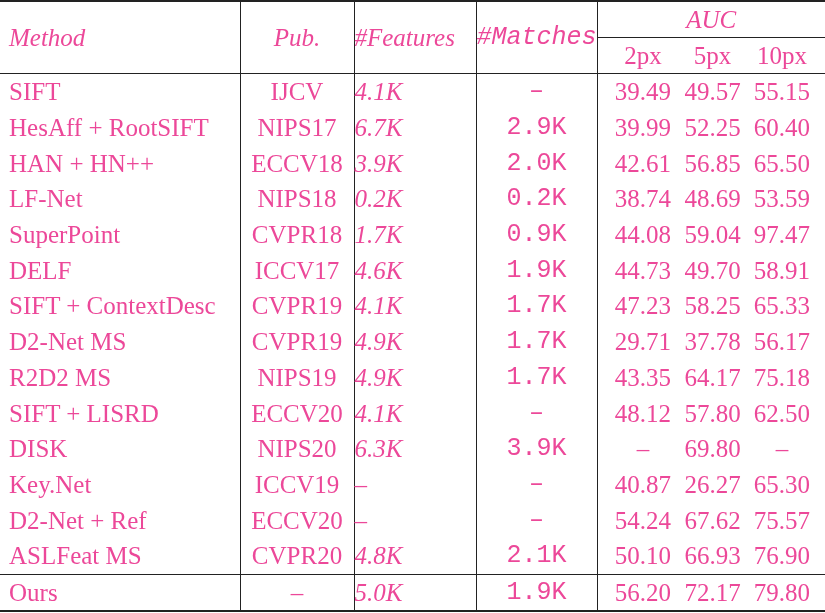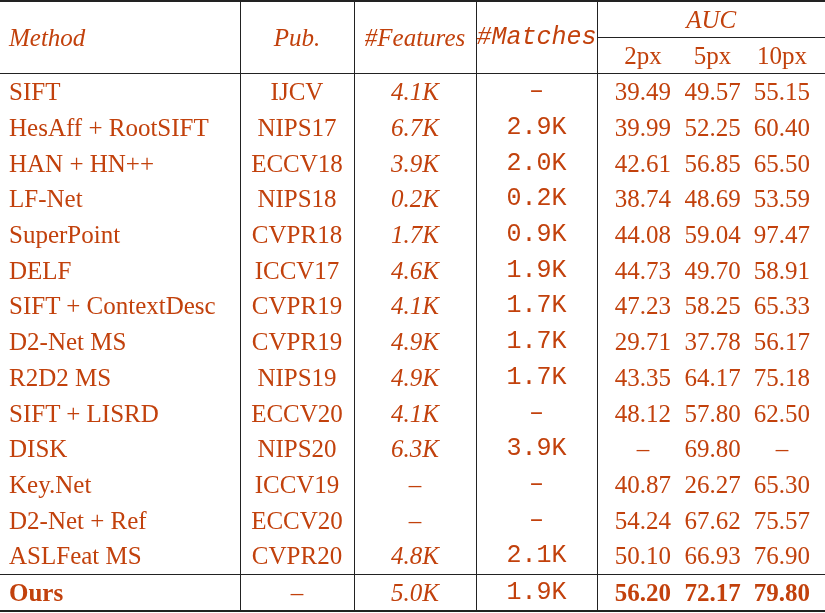--- a/index.html
+++ b/index.html
@@ -3,39 +3,39 @@
   <meta charset="utf-8">
   <style>
     html, body { margin: 0; padding: 0; background: #ffffff; }
     body { width: 825px; height: 613px; overflow: hidden; position: relative; }
     table {
       position: absolute; left: 0; top: 0;
       width: 825px;
       border-collapse: collapse;
       font-family: "Liberation Serif", "DejaVu Serif", serif;
       font-size: 25px;
-      color: #c2410c;
+      color: #ec4899;
     }
     table { border-top: 2px solid #222; border-bottom: 2px solid #222; }
     th, td { padding: 0; white-space: nowrap; line-height: 1; }
     th { font-weight: normal; font-style: italic; }
     td, th { height: 35.7px; }
     .c-method { width: 240px; text-align: left; padding-left: 9px; box-sizing: border-box; }
     .c-pub { width: 113px; text-align: center; border-left: 1.5px solid #222; }
-    .c-feat { width: 121px; text-align: center; border-left: 1.5px solid #222; font-style: italic; }
+    .c-feat { width: 121px; text-align: left; border-left: 1.5px solid #222; font-style: italic; }
     .c-match { width: 120px; text-align: center; border-left: 1.5px solid #222; font-family: Liberation Mono, monospace; }
     .c-auc { text-align: center; }
     .c-auc.first { border-left: 1.5px solid #222; padding-left: 10px; }
     .c-auc.last { padding-right: 8px; }
     thead tr.h1 th { height: 35px; }
     thead tr.h2 th { height: 35px; }
     .auc-group { border-bottom: 1.2px solid #222; border-left: 1.5px solid #222; }
     thead { border-bottom: 1.5px solid #222; }
     tr.ours { border-top: 1.5px solid #222; font-weight: bold; }
-    tr.ours td.c-method, tr.ours td.bold { font-weight: bold; margin-left: 44px; }
+    tr.ours td.c-method, tr.ours td.bold { font-weight: normal; margin-left: 44px; }
     tr.ours td.norm { font-weight: normal; }
     .sub { font-style: normal; }
   </style>
 </head>
 <body>
 
 <table>
   <thead>
     <tr class="h1">
       <th class="c-method" rowspan="2">Method</th>

